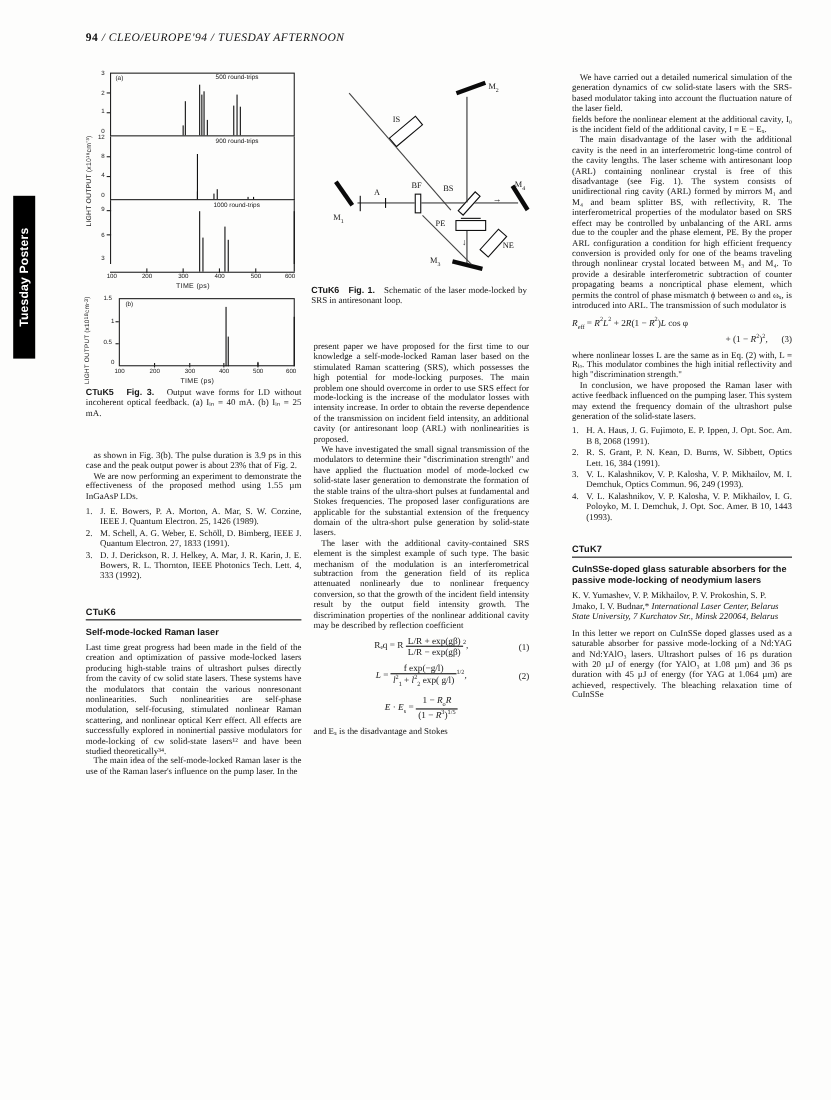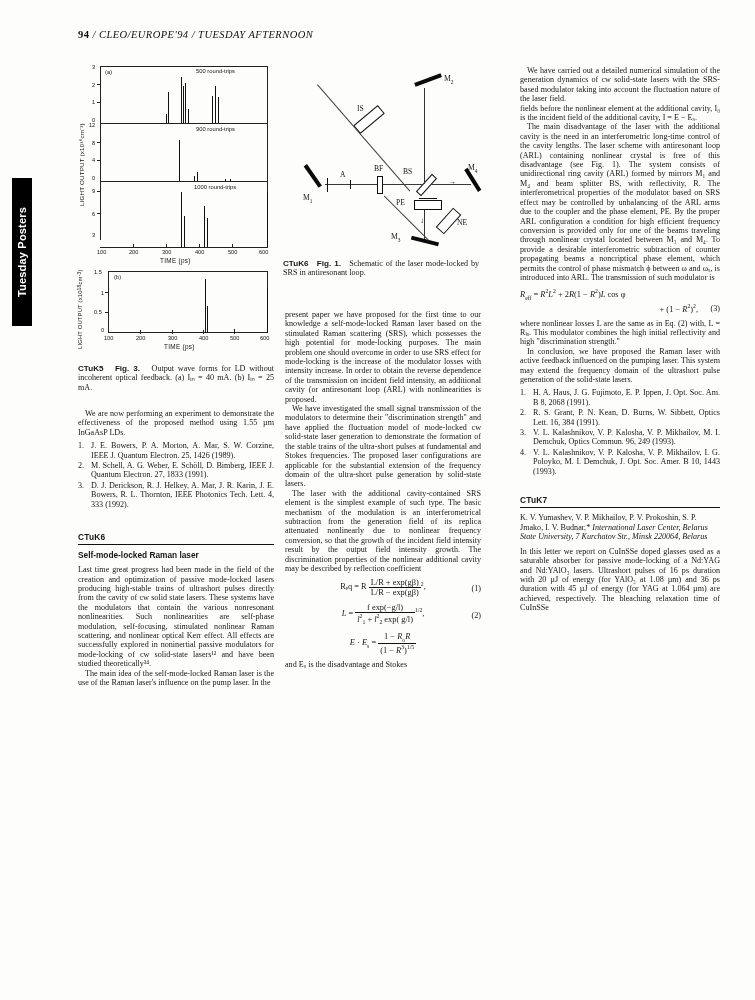--- a/index.html
+++ b/index.html
@@ -236,21 +236,21 @@
     <div class="ticklab" style="left:121px; top:269px;">400</div>
     <div class="ticklab" style="left:152px; top:269px;">500</div>
     <div class="ticklab" style="left:182px; top:269px;">600</div>
     <div class="tick" style="left:62px;top:264px;width:1px;height:4px;"></div>
     <div class="tick" style="left:94px;top:264px;width:1px;height:4px;"></div>
     <div class="tick" style="left:125px;top:264px;width:1px;height:4px;"></div>
     <div class="tick" style="left:156px;top:264px;width:1px;height:4px;"></div>
     <div class="xlab" style="left:86px; top:277px;">TIME (ps)</div>
   </div>
 
-  <div class="caption" style="position:absolute; left:78px; top:364px; width:196px;">
+  <div class="caption" style="position:absolute; left:78px; top:352px; width:196px;">
     <b>CTuK5</b>
     &nbsp;&nbsp;<b>Fig. 3.</b>
     &nbsp;&nbsp;<span>Output wave forms for LD without incoherent optical feedback. (a) Iᵢₙ = 40 mA. (b) Iᵢₙ = 25 mA.</span>
   </div>
 
   <div class="fig1">
 
     <div class="mir" style="left:131px; top:12px; width:28px; height:3.5px; transform:rotate(-20deg);"></div>
     <div class="lbl" style="left:161px; top:8px;">M<sub>2</sub></div>
 
@@ -296,20 +296,21 @@
     <div class="lbl" style="left:174px; top:152px;">NE</div>
   </div>
 
   <div class="caption" style="position:absolute; left:283px; top:259px; width:196px;">
     <b>CTuK6</b>
     &nbsp;&nbsp;<b>Fig. 1.</b>
     &nbsp;&nbsp;<span>Schematic of the laser mode-locked by SRS in antiresonant loop.</span>
   </div>
 
   <div class="col col1" style="top:409px;">
+    <p class="body">as shown in Fig. 3(b). The pulse duration is 3.9 ps in this case and the peak output power is about 23% that of Fig. 2.</p>
     <p class="body">We are now performing an experiment to demonstrate the effectiveness of the proposed method using 1.55 µm InGaAsP LDs.</p>
 
     <ol class="refs">
       <li>
         <span class="n">1.</span>
         <span>J. E. Bowers, P. A. Morton, A. Mar, S. W. Corzine, IEEE J. Quantum Electron. 25, 1426 (1989).</span>
       </li>
       <li>
         <span class="n">2.</span>
         <span>M. Schell, A. G. Weber, E. Schöll, D. Bimberg, IEEE J. Quantum Electron. 27, 1833 (1991).</span>
@@ -399,20 +400,21 @@
       </li>
       <li>
         <span class="n">4.</span>
         <span>V. L. Kalashnikov, V. P. Kalosha, V. P. Mikhailov, I. G. Poloyko, M. I. Demchuk, J. Opt. Soc. Amer. B 10, 1443 (1993).</span>
       </li>
     </ol>
 
     <div style="height:18px;"></div>
     <div class="secnum">CTuK7</div>
     <div class="rule"></div>
+    <div class="sectitle">CuInSSe-doped glass saturable absorbers for the passive mode-locking of neodymium lasers</div>
     <div class="authors">
       <span>K. V. Yumashev, V. P. Mikhailov, P. V. Prokoshin, S. P. Jmako, I. V. Budnar,*</span>
       <i>International Laser Center, Belarus State University, 7 Kurchatov Str., Minsk 220064, Belarus</i>
     </div>
     <p class="body gap" style="text-indent:0;">In this letter we report on CuInSSe doped glasses used as a saturable absorber for passive mode-locking of a Nd:YAG and Nd:YAlO₃ lasers. Ultrashort pulses of 16 ps duration with 20 µJ of energy (for YAlO₃ at 1.08 µm) and 36 ps duration with 45 µJ of energy (for YAG at 1.064 µm) are achieved, respectively. The bleaching relaxation time of CuInSSe</p>
   </div>
 
 </div>
 
 </body></html>

